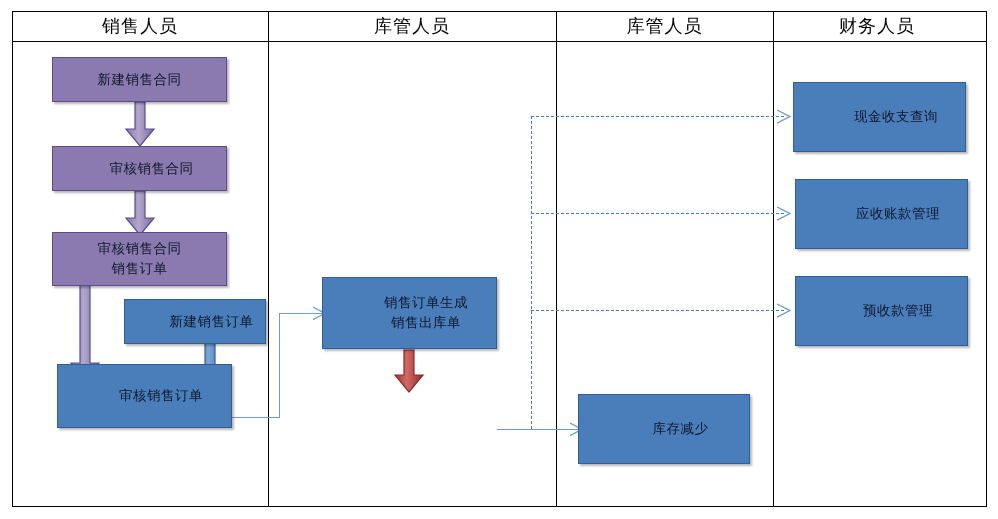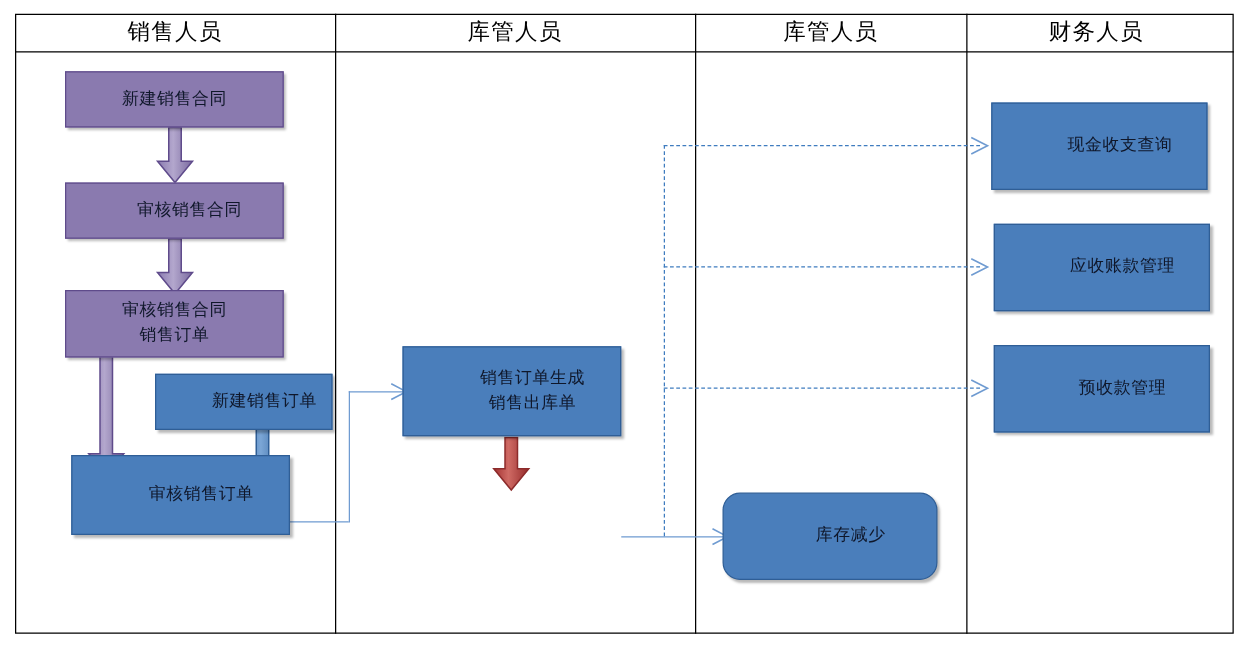--- a/index.html
+++ b/index.html
@@ -201,21 +201,21 @@
   <div class="node blue" style="left:57px; top:364px; width:175px; height:64px;">
     <span class="label">审核销售订单</span>
   </div>
 
   <div class="node blue" style="left:322px; top:277px; width:175px; height:72px; flex-direction:column;text-align:center;">
     <span class="label">销售订单生成</span>
     <span class="label">销售出库单</span>
   </div>
 
 
-  <div class="node blue" style="left:578px; top:394px; width:172px; height:70px;border-radius:14px;">
+  <div class="node blue" style="left:578px; top:394px; width:172px; height:70px;">
     <span class="label">库存减少</span>
   </div>
 
   <div class="node blue" style="left:793px; top:82px; width:173px; height:70px;">
     <span class="label">现金收支查询</span>
   </div>
 
   <div class="node blue" style="left:795px; top:179px; width:173px; height:70px;">
     <span class="label">应收账款管理</span>
   </div>

